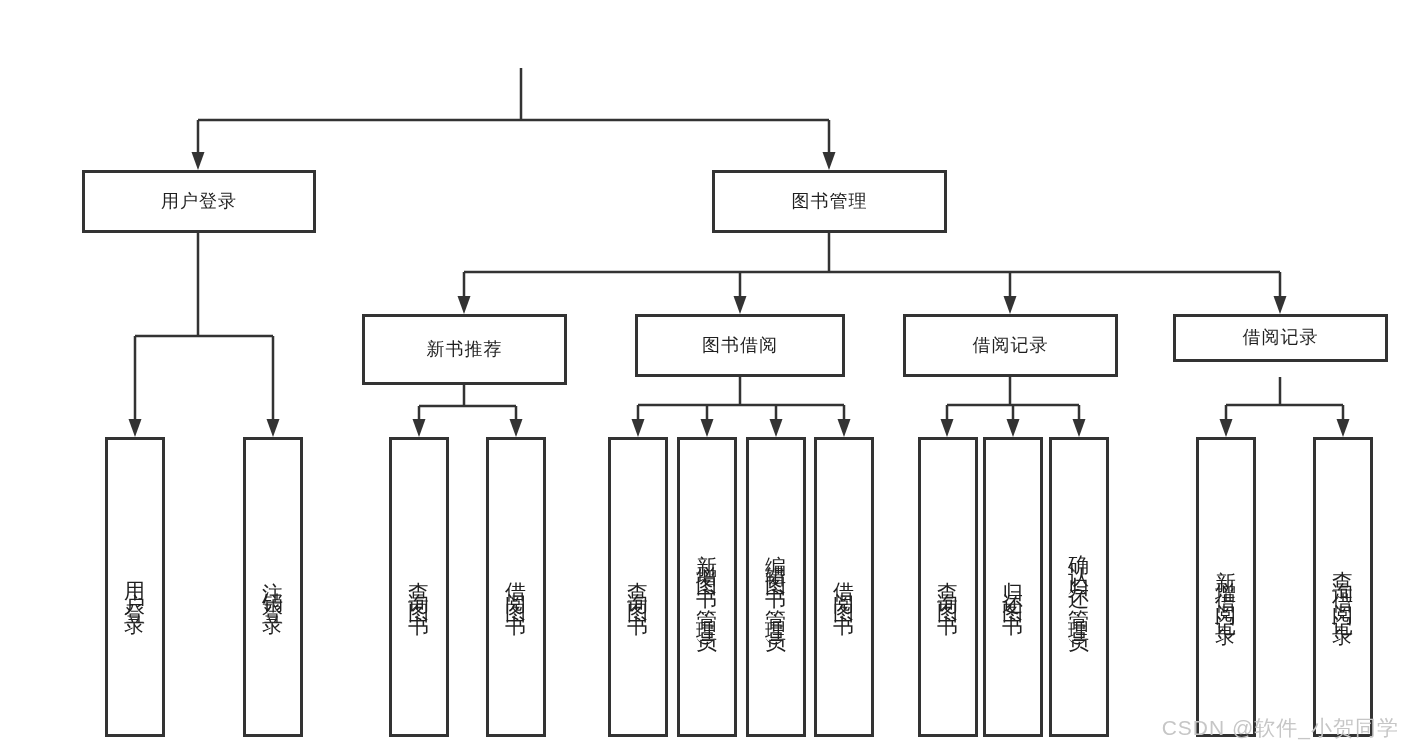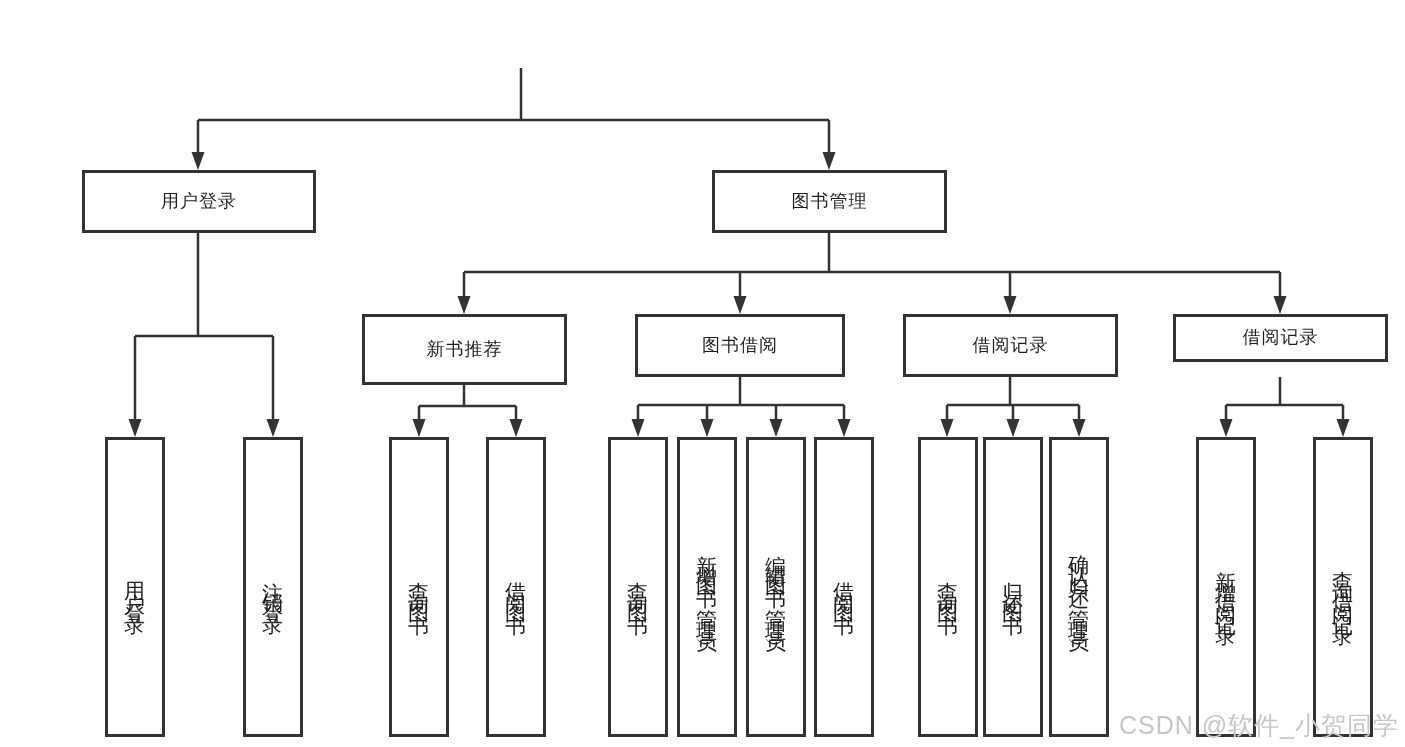--- a/index.html
+++ b/index.html
@@ -36,21 +36,21 @@
   }
   svg.connectors{
     position:absolute;
     left:0;top:0;
     z-index:1;
   }
   .watermark{
     position:absolute;
     right:6px;
     bottom:5px;
-    font-size:25px;
+    font-size:21px;
     color:#c6c6c6;
     letter-spacing:1px;
     z-index:3;
     white-space:nowrap;
   }
 </style>
 </head>
 <body>
 
 <div class="canvas">

